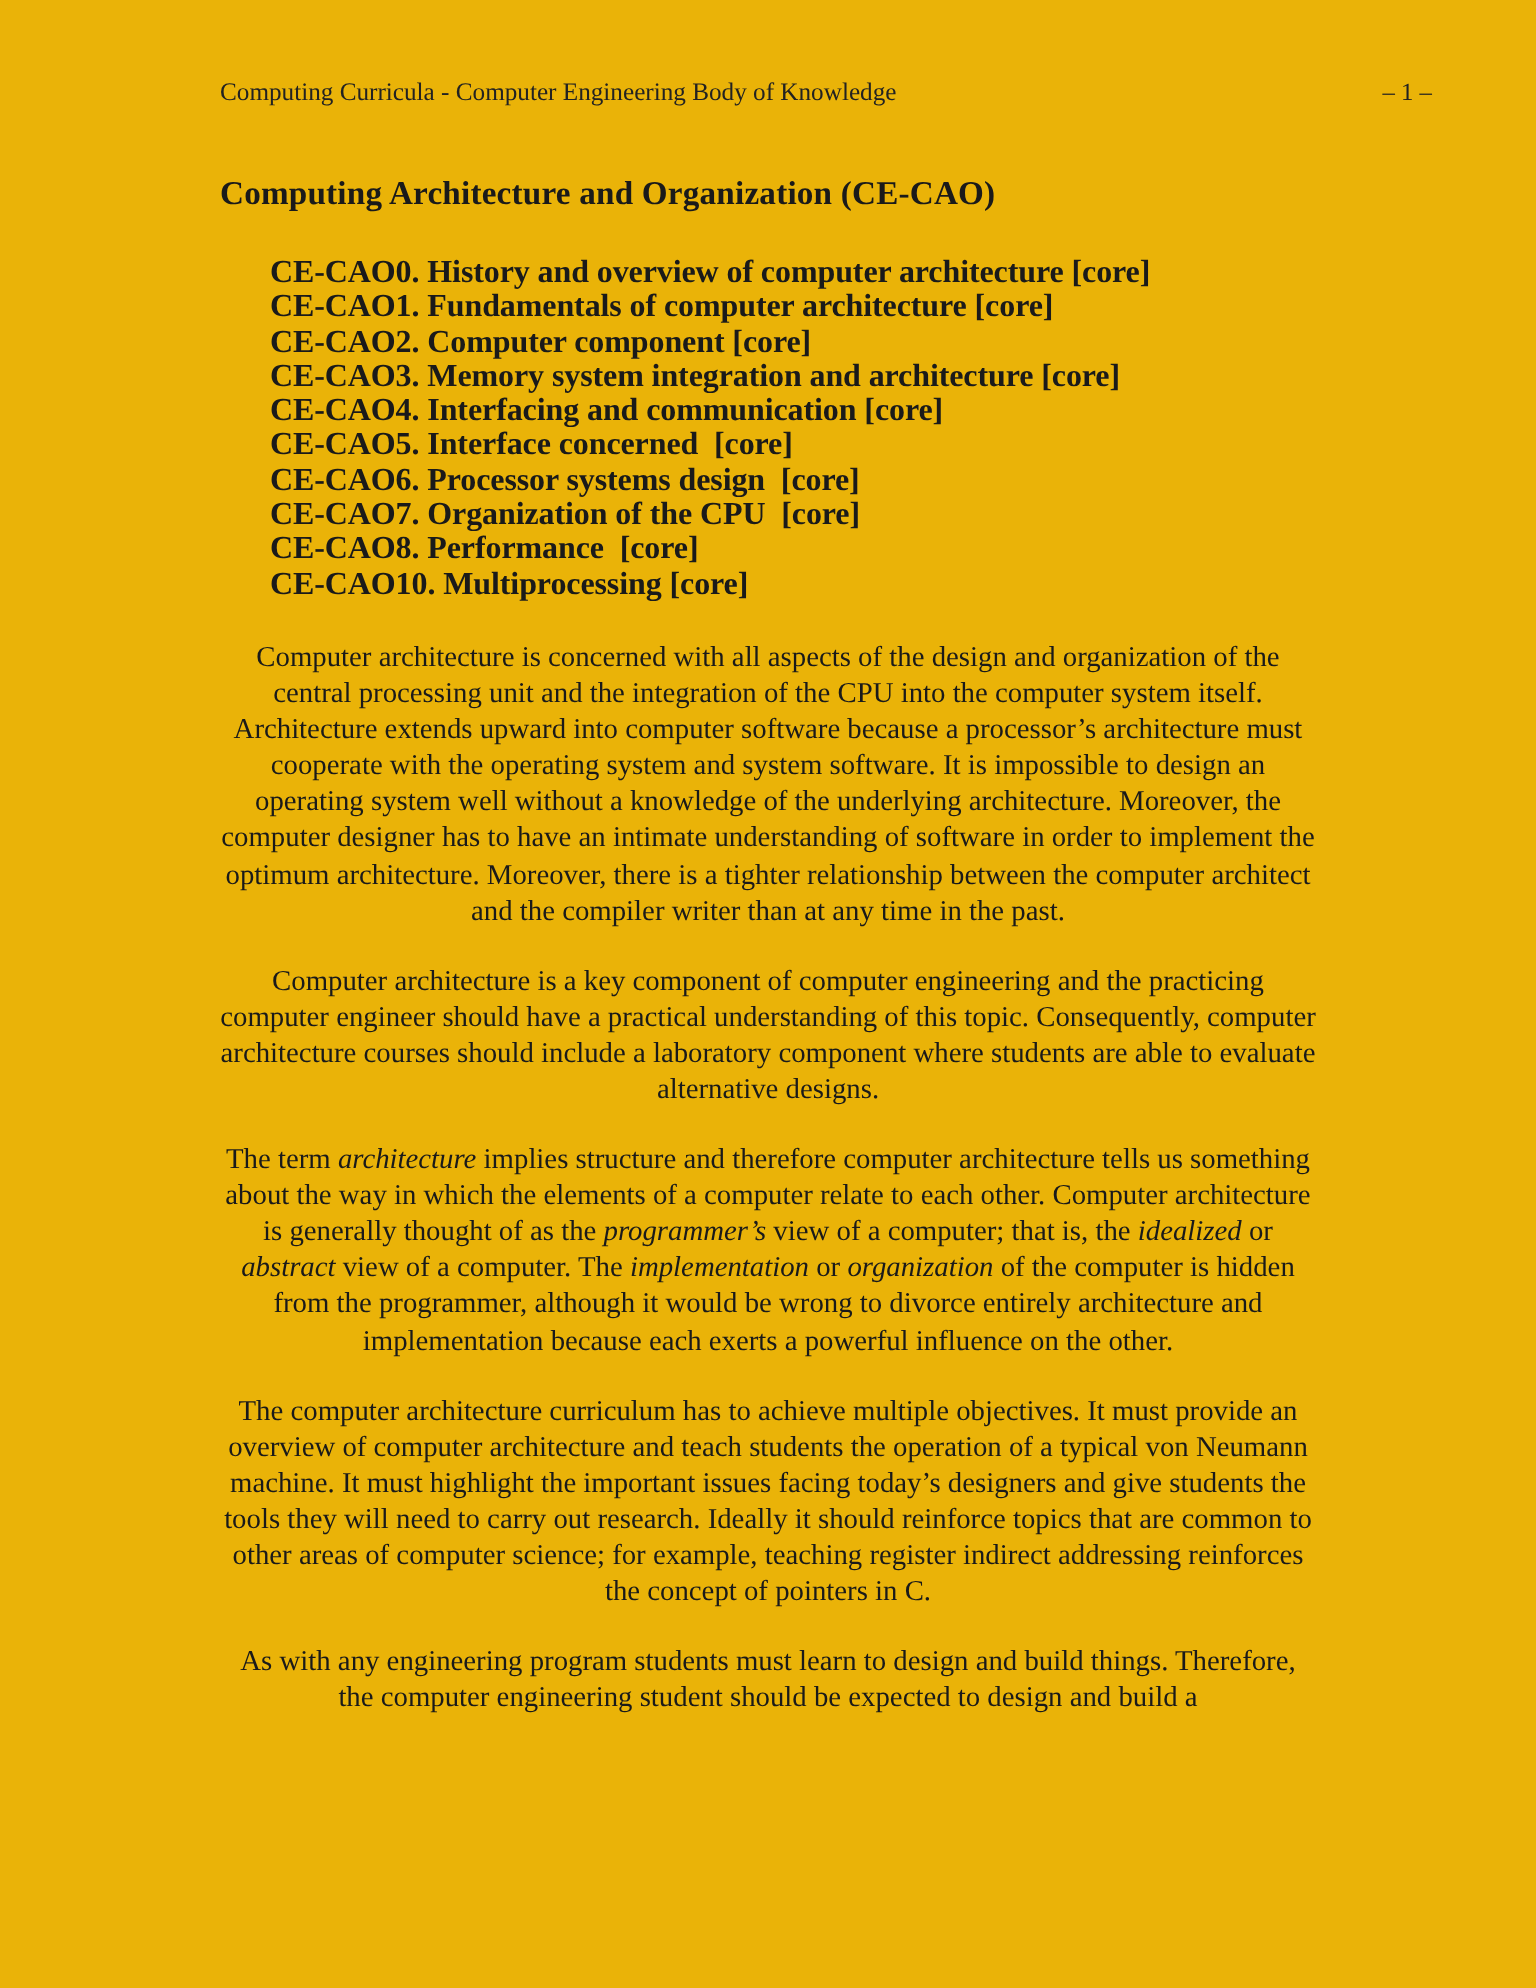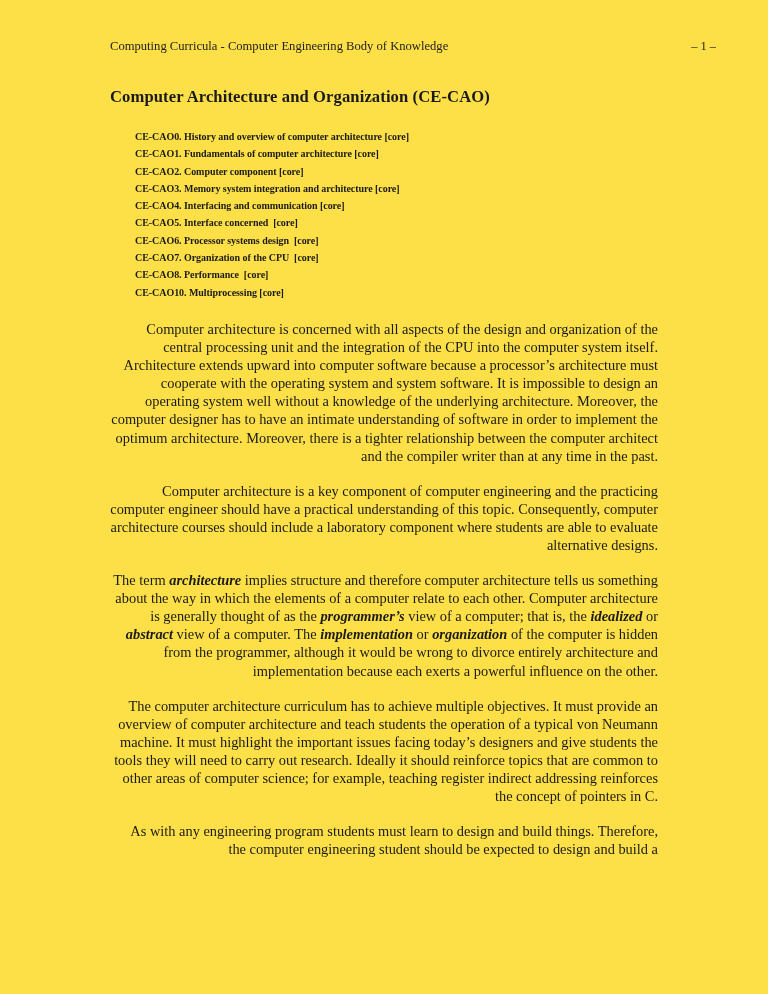--- a/index.html
+++ b/index.html
@@ -15,21 +15,21 @@
     color: #1a1a1a;
     -webkit-font-smoothing: antialiased;
   }
 
   .page {
     position: relative;
     width: 768px;
     height: 994px;
     box-sizing: border-box;
     padding: 38px 60px 0 110px;
-    background: #fde047;
+    background: #eab308;
   }
 
   
   .doc-header {
     position: relative;
     font-size: 12.6px;
     line-height: 16px;
     color: #222;
     margin: 0 0 0 0;
   }
@@ -56,57 +56,56 @@
     letter-spacing: 0.1px;
   }
 
   
   .topic-list {
     list-style: none;
     margin: 21px 0 0 0;
     padding: 0 0 0 25px;
   }
   .topic-list li {
-    font-size: 10px;
+    font-size: 16px;
     font-weight: bold;
     line-height: 17.3px;
     white-space: pre;
     letter-spacing: -0.05px;
   }
 
   
   .body-copy {
     margin-top: 19px;
   }
   .body-copy p {
     font-size: 14.4px;
     line-height: 18.1px;
     margin: 0 0 17px 0;
-    text-align: right;
+    text-align: center;
     max-width: 548px;
   }
   .body-copy p:last-child {
     margin-bottom: 0;
   }
   .body-copy i {
     font-style: italic;
-    font-weight: bold;
   }
 </style>
 </head>
 <body>
 
 <div class="page">
 
   <div class="doc-header">
     <span class="hdr-line">Computing Curricula - Computer Engineering Body of Knowledge</span>
     <span class="page-number">– 1 –</span>
   </div>
 
-  <h1 class="section-title">Computer Architecture and Organization (CE-CAO)</h1>
+  <h1 class="section-title">Computing Architecture and Organization (CE-CAO)</h1>
 
   <ul class="topic-list">
     <li>CE-CAO0. History and overview of computer architecture [core]</li>
     <li>CE-CAO1. Fundamentals of computer architecture [core]</li>
     <li>CE-CAO2. Computer component [core]</li>
     <li>CE-CAO3. Memory system integration and architecture [core]</li>
     <li>CE-CAO4. Interfacing and communication [core]</li>
     <li>CE-CAO5. Interface concerned  [core]</li>
     <li>CE-CAO6. Processor systems design  [core]</li>
     <li>CE-CAO7. Organization of the CPU  [core]</li>

